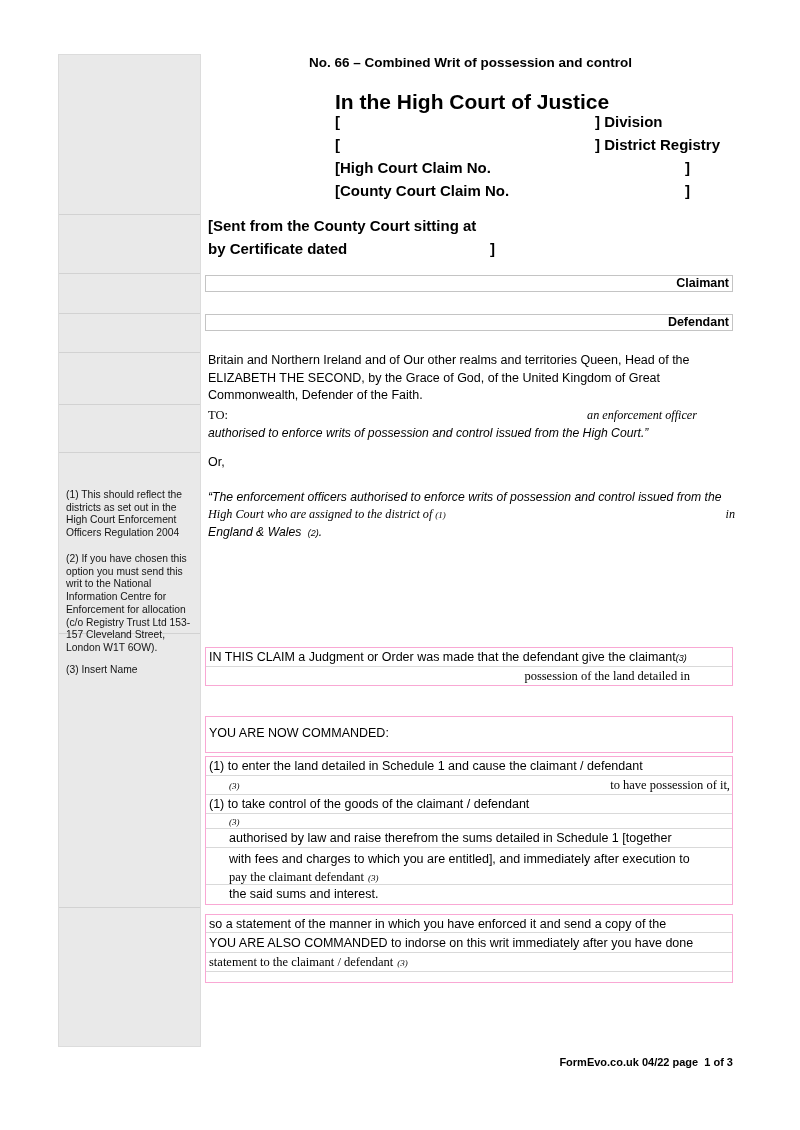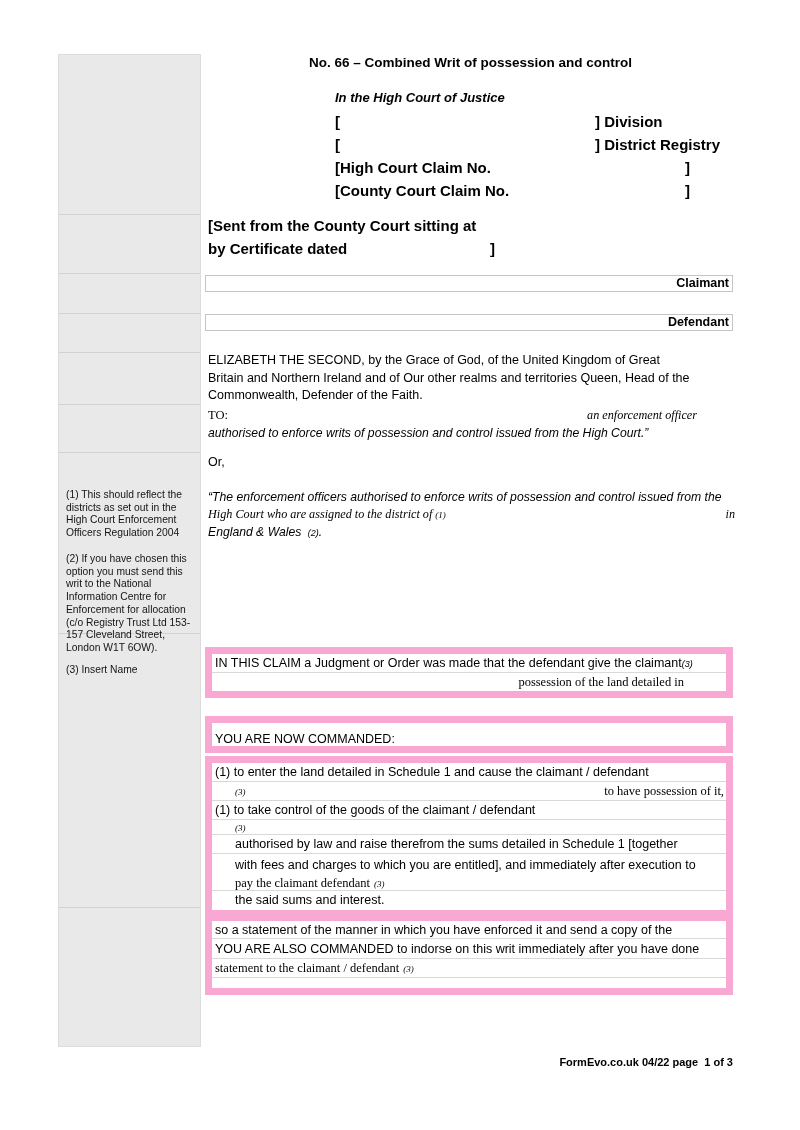--- a/index.html
+++ b/index.html
@@ -10,38 +10,38 @@
   }
   
   .sidebar { position: absolute; left: 58px; top: 54px; width: 143px; height: 993px;
              background: #e9e9e9; border: 1px solid #dcdcdc; }
   .sb-divider { position: absolute; left: 0; width: 100%; height: 1px; background: #d2d2d2; }
   .margin-note { position: absolute; left: 66px; width: 131px; font-size: 10.3px;
                  line-height: 12.7px; color: #141414; }
   
   .form-title { position: absolute; left: 208px; top: 55px; width: 525px; text-align: center;
                 font-weight: bold; font-size: 13.5px; }
-  .court-line { position: absolute; font-weight: bold; font-size: 13px; font-style: italic; }
+  .court-line { position: absolute; font-weight: bold; font-size: 21px; }
   .bracket-row { position: absolute; left: 335px; width: 398px; height: 22px;
                  font-weight: bold; font-size: 15px; }
   .br-item { position: absolute; top: 0; white-space: nowrap; }
   .gap-field { position: absolute; top: 1px; height: 17px; cursor: text; }
   
   .party-box { position: absolute; left: 205px; width: 528px; height: 17px; background: #fff;
                border: 1px solid #c4c4c4; text-align: right; font-weight: bold; font-size: 12.5px;
                line-height: 15px; padding-right: 3px; }
   
   .body-block { position: absolute; left: 208px; width: 527px; font-size: 12.5px; line-height: 17.5px; }
   .it-sm { font-style: italic; font-size: 12.2px; }
   .ref { font-style: italic; font-size: 9px; }
   .flexrow { display: flex; align-items: baseline; font-family: Liberation Serif, serif; }
   .flexfill { flex: 1 1 auto; min-width: 10px; cursor: text; }
   
   .fieldbox { position: absolute; left: 205px; width: 528px; background: #fff;
-              border: 7px solid #f9a8d4; font-size: 12.5px; }
+              border: 1px solid #f9a8d4; font-size: 12.5px; }
   .fieldbox .row { border-bottom: 1px solid #d9d9d9; padding: 2px 3px 0 3px; line-height: 15px; }
   .fieldbox .row:last-child { border-bottom: none; }
   .indent { padding-left: 23px !important; }
   
   .footer-left { position: absolute; left: 58px; top: 1056px; font-weight: bold; font-size: 11px;
                  line-height: 14px; }
   .footer-right { position: absolute; left: 408px; top: 1056px; width: 325px; text-align: right;
                   font-weight: bold; font-size: 11px; white-space: pre; }
 </style>
 </head>
@@ -98,22 +98,22 @@
   </div>
 
   <div class="party-box" style="top:275px">
     <span>Claimant</span>
   </div>
   <div class="party-box" style="top:314px">
     <span>Defendant</span>
   </div>
 
   <div class="body-block" style="top:352px">
+    <div>Britain and Northern Ireland and of Our other realms and territories Queen, Head of the</div>
     <div>ELIZABETH THE SECOND, by the Grace of God, of the United Kingdom of Great</div>
-    <div>Britain and Northern Ireland and of Our other realms and territories Queen, Head of the</div>
     <div>Commonwealth, Defender of the Faith.</div>
   </div>
 
   <div class="body-block flexrow" style="top:407px; width:489px">
     <span>TO:</span>
     <span class="flexfill"></span>
     <span class="it-sm">an enforcement officer</span>
   </div>
   <div class="body-block it-sm" style="top:425px">authorised to enforce writs of possession and control issued from the High Court.”</div>
 

